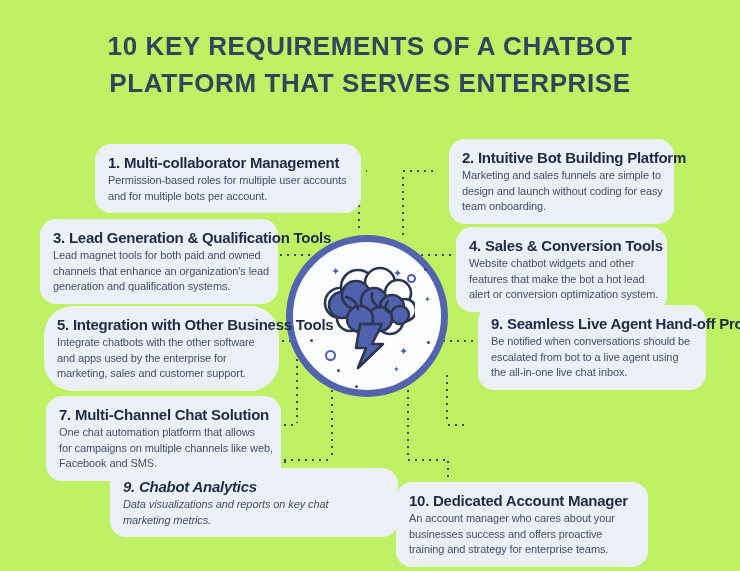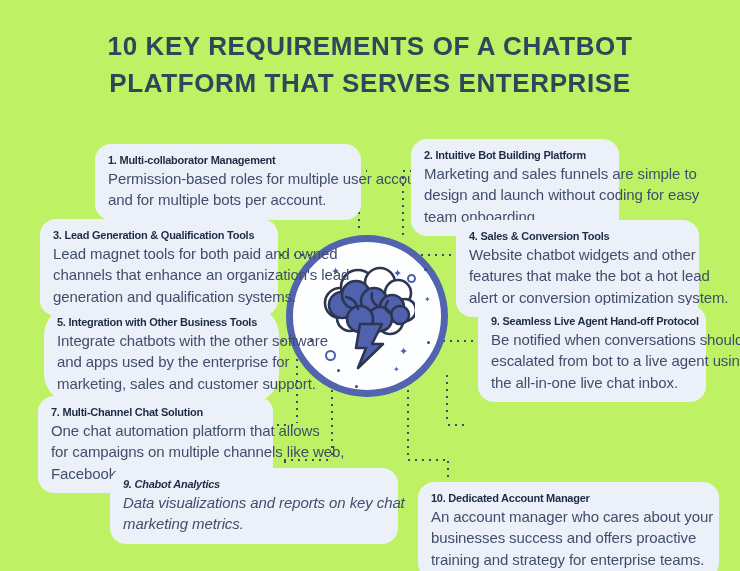--- a/index.html
+++ b/index.html
@@ -23,45 +23,45 @@
   }
   .card{
     position:absolute;
     background:#ecf1f9;
     border-radius:16px;
     padding:10px 13px 9px 13px;
     box-sizing:border-box;
   }
   .card h3{
     margin:0 0 2px 0;
-    font-size:11px;
+    font-size:15px;
     font-weight:700;
     letter-spacing:-0.25px;
     color:#1f2b45;
     white-space:nowrap;
   }
   .card p{
     margin:0;
-    font-size:15px;
+    font-size:11px;
     letter-spacing:-0.1px;
     line-height:1.42;
     color:#414e6b;
     white-space:pre;
   }
   
   .c1{left:95px;top:144px;width:266px;min-height:62px;}
-  .c2{left:411px;top:139px;width:208px;min-height:74px;}
+  .c2{left:449px;top:139px;width:225px;min-height:74px;}
   .c3{left:40px;top:219px;width:238px;min-height:76px;}
-  .c4{left:456px;top:220px;width:243px;min-height:74px;}
+  .c4{left:456px;top:227px;width:211px;min-height:74px;}
   .c5{left:44px;top:306px;width:235px;min-height:78px;border-radius:29px;}
   .c6{left:478px;top:305px;width:228px;min-height:78px;}
-  .c7{left:38px;top:396px;width:235px;min-height:78px;}
+  .c7{left:46px;top:396px;width:235px;min-height:78px;}
   .c8{left:466px;top:395px;width:238px;min-height:80px;}
   .c9{left:110px;top:468px;width:288px;min-height:62px;font-style:italic;}
-  .c10{left:418px;top:482px;width:301px;min-height:78px;}
+  .c10{left:396px;top:482px;width:252px;min-height:78px;}
 
   
   .hub{
     position:absolute;left:286px;top:235px;
     width:162px;height:162px;
     box-sizing:border-box;
     background:#fdfeff;
     border:7px solid #5264ae;
     border-radius:50%;
   }

